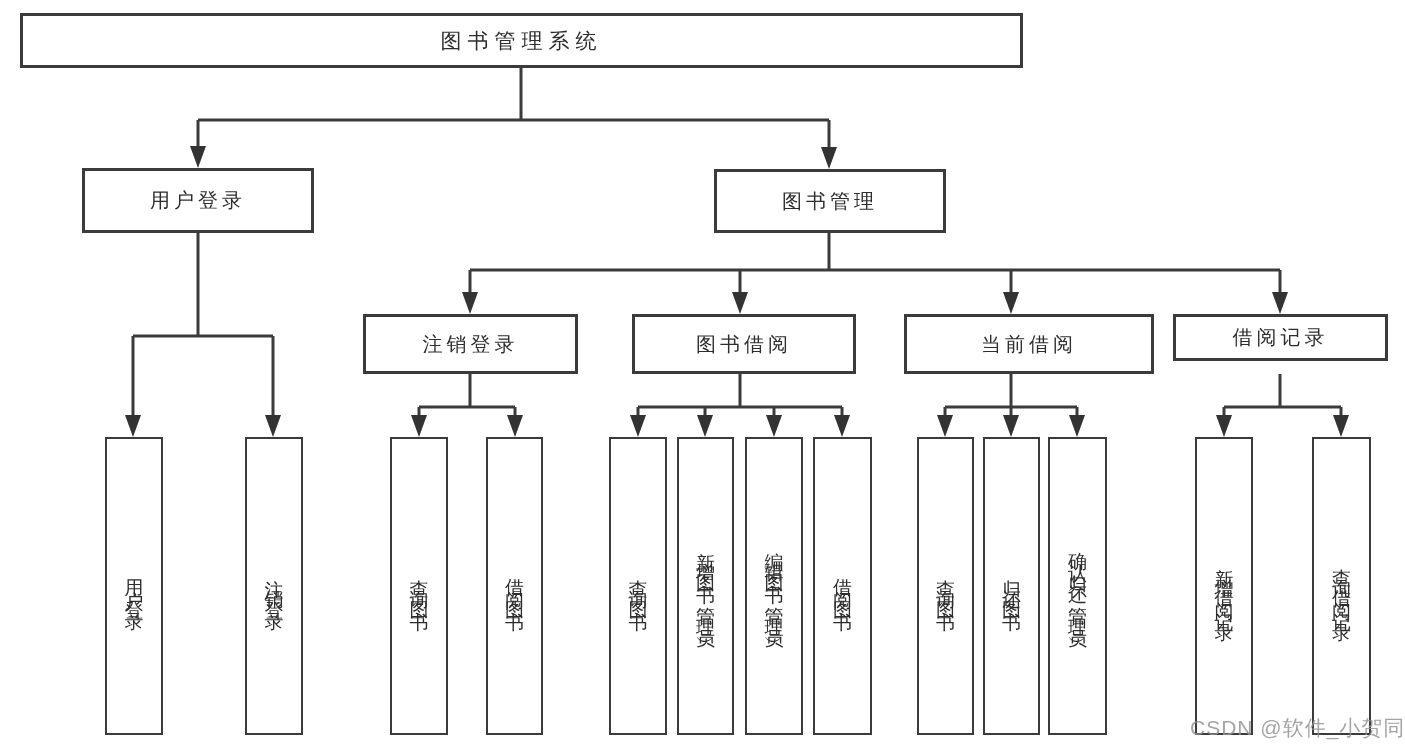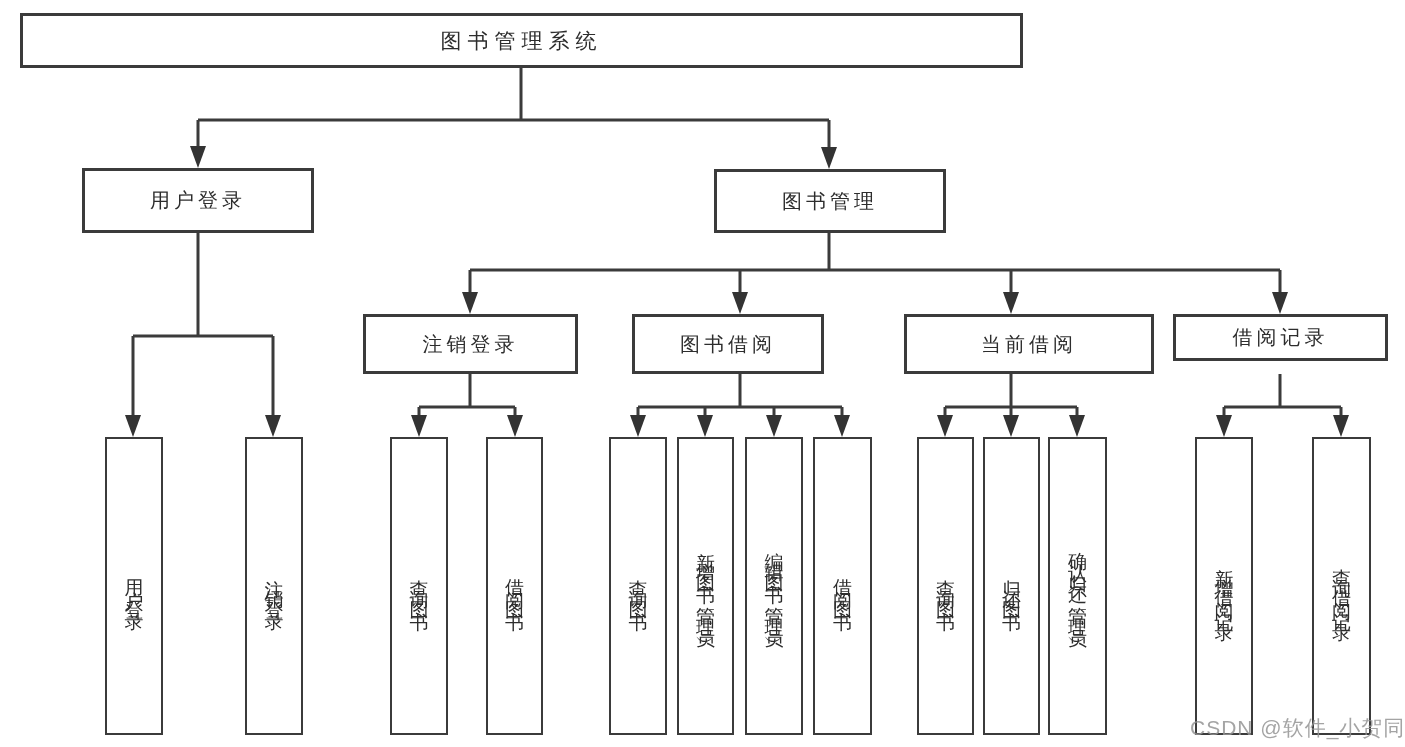--- a/index.html
+++ b/index.html
@@ -88,21 +88,21 @@
   <div class="node leaf" style="left:105px;width:58px">
     <span class="v-label">用户登录</span>
   </div>
   <div class="node leaf" style="left:245px;width:58px">
     <span class="v-label">注销登录</span>
   </div>
 
   <div class="node" style="left:363px;top:314px;width:215px;height:60px">
     <span class="h-label">注销登录</span>
   </div>
-  <div class="node" style="left:632px;top:314px;width:192px;height:60px">
+  <div class="node" style="left:632px;top:314px;width:224px;height:60px">
     <span class="h-label">图书借阅</span>
   </div>
   <div class="node" style="left:904px;top:314px;width:250px;height:60px">
     <span class="h-label">当前借阅</span>
   </div>
   <div class="node" style="left:1173px;top:314px;width:215px;height:47px">
     <span class="h-label">借阅记录</span>
   </div>
 
   <div class="node leaf" style="left:390px;width:58px">

